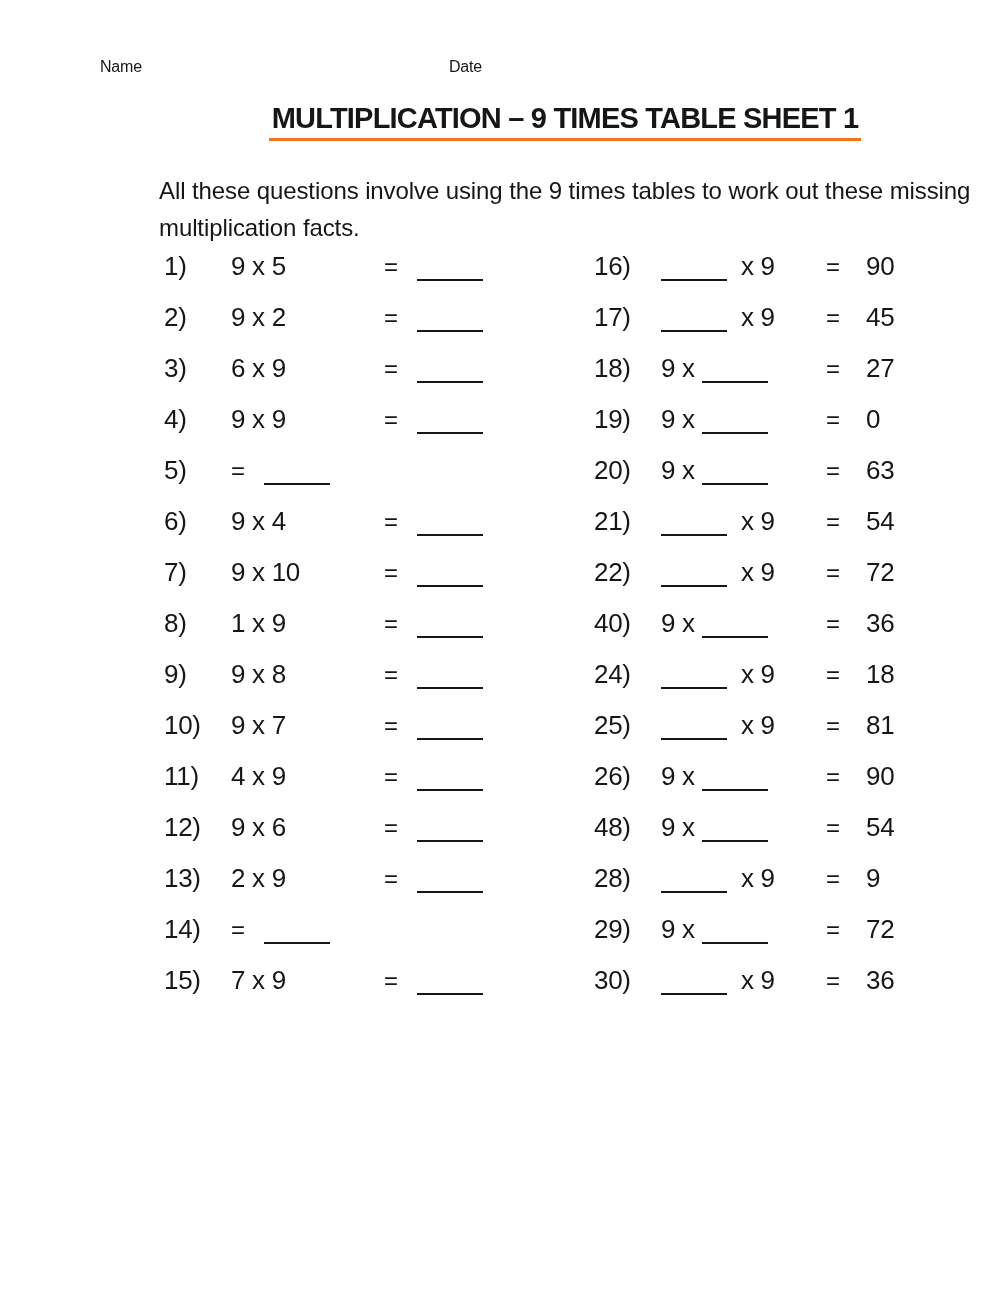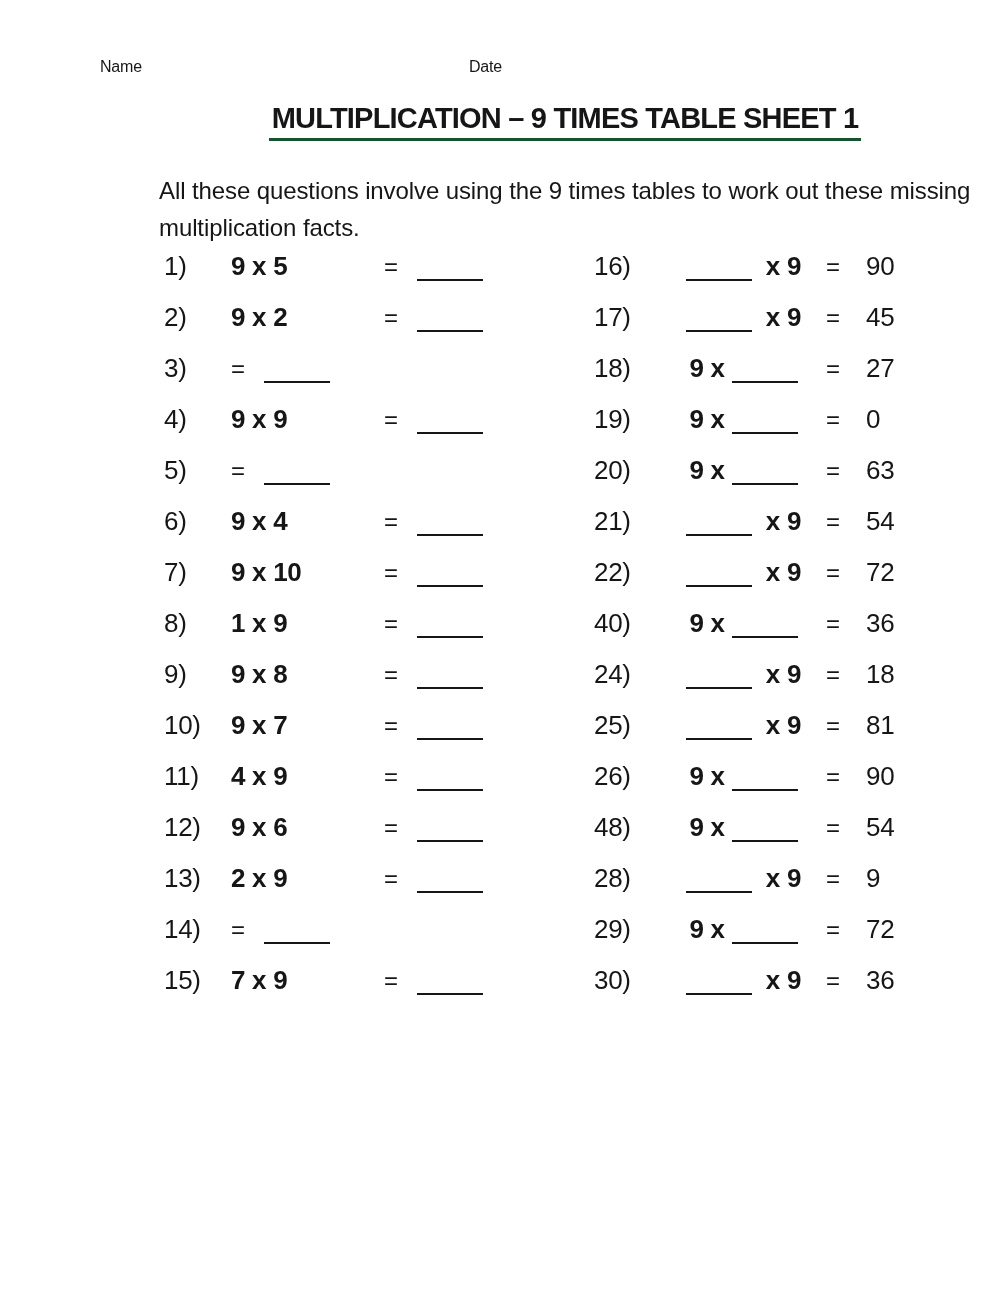--- a/index.html
+++ b/index.html
@@ -2,42 +2,42 @@
 <html><head>
 <meta charset="utf-8">
 <style>
   html,body{margin:0;padding:0;background:#ffffff;}
   .sheet{
     position:relative;width:1000px;height:1294px;background:#ffffff;
     font-family:"Liberation Sans",sans-serif;color:#161616;overflow:hidden;margin-left:39px;
   }
   .meta{position:absolute;top:58px;font-size:16px;letter-spacing:-0.2px;}
   .meta-name{left:61px;}
-  .meta-date{left:430px;}
+  .meta-date{left:410px;}
   .title-wrap{position:absolute;top:102px;left:0;width:100%;text-align:center;}
   .title{
     display:inline-block;margin-left:52px;font-size:29px;font-weight:700;
     letter-spacing:-0.8px;white-space:nowrap;padding:0 3px 3px 3px;
-    border-bottom:3px solid #14532d;
+    border-bottom:3px solid #f97316;
   }
   .intro{
     position:absolute;left:120px;top:172px;width:850px;
     font-size:24px;line-height:37px;letter-spacing:-0.1px;
   }
   .qcol{position:absolute;top:241px;}
   .qcol-a{left:125px;}
   .qcol-b{left:555px;}
   .q-row{
     display:flex;align-items:baseline;height:51px;line-height:51px;
     font-size:26px;letter-spacing:-0.3px;white-space:pre;
   }
   .q-label{width:67px;flex:none;}
-  .q-expr{flex:none;font-weight:bold;}
+  .q-expr{flex:none;}
   .qcol-a .q-expr{width:153px;}
-  .qcol-b .q-expr{width:165px;text-align:center;}
+  .qcol-b .q-expr{width:165px;}
   .q-eq{width:33px;flex:none;font-size:24px;}
   .qcol-b .q-eq{width:40px;}
   .q-result{flex:none;}
   .blank{
     display:inline-block;width:66px;height:0;
     border-bottom:2px solid #161616;position:relative;top:6px;
   }
   .blank-gap-r{margin-right:7px;}
 </style>
 </head>
@@ -49,21 +49,21 @@
 
   <div class="title-wrap">
     <span class="title">MULTIPLICATION – 9 TIMES TABLE SHEET 1</span>
   </div>
 
   <div class="intro">All these questions involve using the 9 times tables to work out these missing multiplication facts.</div>
 
   <div class="qcol qcol-a">
       <div class="q-row"><span class="q-label">1)</span><span class="q-expr">9 x 5</span><span class="q-eq">=</span><span class="blank"></span></div>
       <div class="q-row"><span class="q-label">2)</span><span class="q-expr">9 x 2</span><span class="q-eq">=</span><span class="blank"></span></div>
-      <div class="q-row"><span class="q-label">3)</span><span class="q-eq">=</span><span class="blank"></span></div>
+      <div class="q-row"><span class="q-label">3)</span><span class="q-expr">6 x 9</span><span class="q-eq">=</span><span class="blank"></span></div>
       <div class="q-row"><span class="q-label">4)</span><span class="q-expr">9 x 9</span><span class="q-eq">=</span><span class="blank"></span></div>
       <div class="q-row"><span class="q-label">5)</span><span class="q-eq">=</span><span class="blank"></span></div>
       <div class="q-row"><span class="q-label">6)</span><span class="q-expr">9 x 4</span><span class="q-eq">=</span><span class="blank"></span></div>
       <div class="q-row"><span class="q-label">7)</span><span class="q-expr">9 x 10</span><span class="q-eq">=</span><span class="blank"></span></div>
       <div class="q-row"><span class="q-label">8)</span><span class="q-expr">1 x 9</span><span class="q-eq">=</span><span class="blank"></span></div>
       <div class="q-row"><span class="q-label">9)</span><span class="q-expr">9 x 8</span><span class="q-eq">=</span><span class="blank"></span></div>
       <div class="q-row"><span class="q-label">10)</span><span class="q-expr">9 x 7</span><span class="q-eq">=</span><span class="blank"></span></div>
       <div class="q-row"><span class="q-label">11)</span><span class="q-expr">4 x 9</span><span class="q-eq">=</span><span class="blank"></span></div>
       <div class="q-row"><span class="q-label">12)</span><span class="q-expr">9 x 6</span><span class="q-eq">=</span><span class="blank"></span></div>
       <div class="q-row"><span class="q-label">13)</span><span class="q-expr">2 x 9</span><span class="q-eq">=</span><span class="blank"></span></div>

